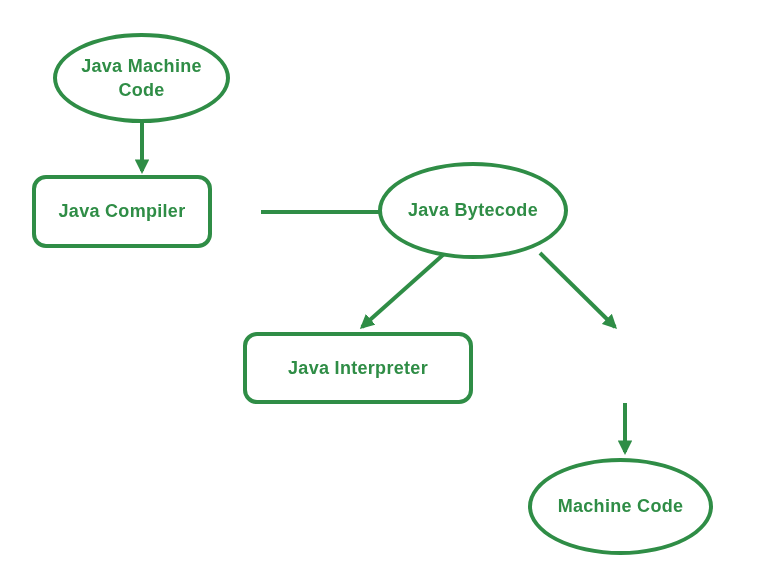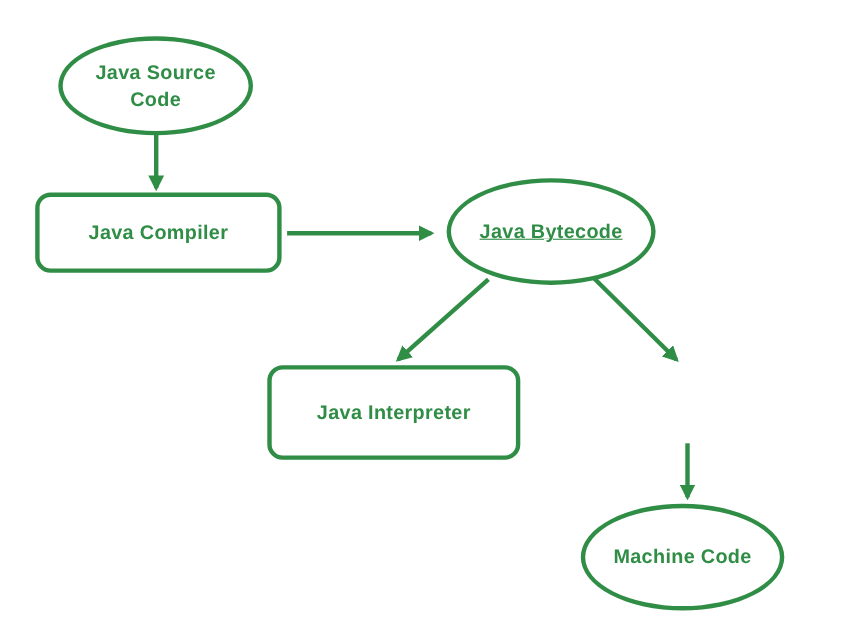--- a/index.html
+++ b/index.html
@@ -39,23 +39,23 @@
     letter-spacing: 0.3px;
     text-align: center;
     line-height: 1.35;
     background: #ffffff;
   }
   .ellipse { border-radius: 50%; }
   .rounded-rect { border-radius: 14px; }
 
   #n-source       { left: 53px;  top: 33px;  width: 177px; height: 90px; }
   #n-source span  { max-width: 132px; }
-  #n-compiler     { left: 32px;  top: 175px; width: 224px; height: 73px; }
-  #n-bytecode     { left: 406px; top: 162px; width: 190px; height: 97px; text-decoration: underline; }
-  #n-interpreter  { left: 243px; top: 332px; width: 230px; height: 86px; }
+  #n-compiler     { left: 32px;  top: 175px; width: 180px; height: 73px; }
+  #n-bytecode     { left: 378px; top: 162px; width: 190px; height: 97px; }
+  #n-interpreter  { left: 243px; top: 332px; width: 230px; height: 72px; }
   #n-bcompiler    { left: 510px; top: 332px; width: 223px; height: 70px; }
   #n-machine      { left: 528px; top: 458px; width: 185px; height: 97px; }
 </style>
 </head>
 <body>
 
 <div class="canvas">
 
   <svg class="edges" viewBox="0 0 768 581" xmlns="http://www.w3.org/2000/svg">
     <defs>
@@ -64,21 +64,21 @@
       </marker>
     </defs>
     <line x1="142" y1="122" x2="142" y2="171" marker-end="url(#arrowhead)"></line>
     <line x1="261" y1="212" x2="392" y2="212" marker-end="url(#arrowhead)"></line>
     <line x1="444" y1="254" x2="362" y2="327" marker-end="url(#arrowhead)"></line>
     <line x1="540" y1="253" x2="615" y2="327" marker-end="url(#arrowhead)"></line>
     <line x1="625" y1="403" x2="625" y2="452" marker-end="url(#arrowhead)"></line>
   </svg>
 
   <div class="node ellipse" id="n-source">
-    <span>Java Source Code</span>
+    <span>Java Machine Code</span>
   </div>
 
   <div class="node rounded-rect" id="n-compiler">
     <span>Java Compiler</span>
   </div>
 
   <div class="node ellipse" id="n-bytecode">
     <span>Java Bytecode</span>
   </div>
 

